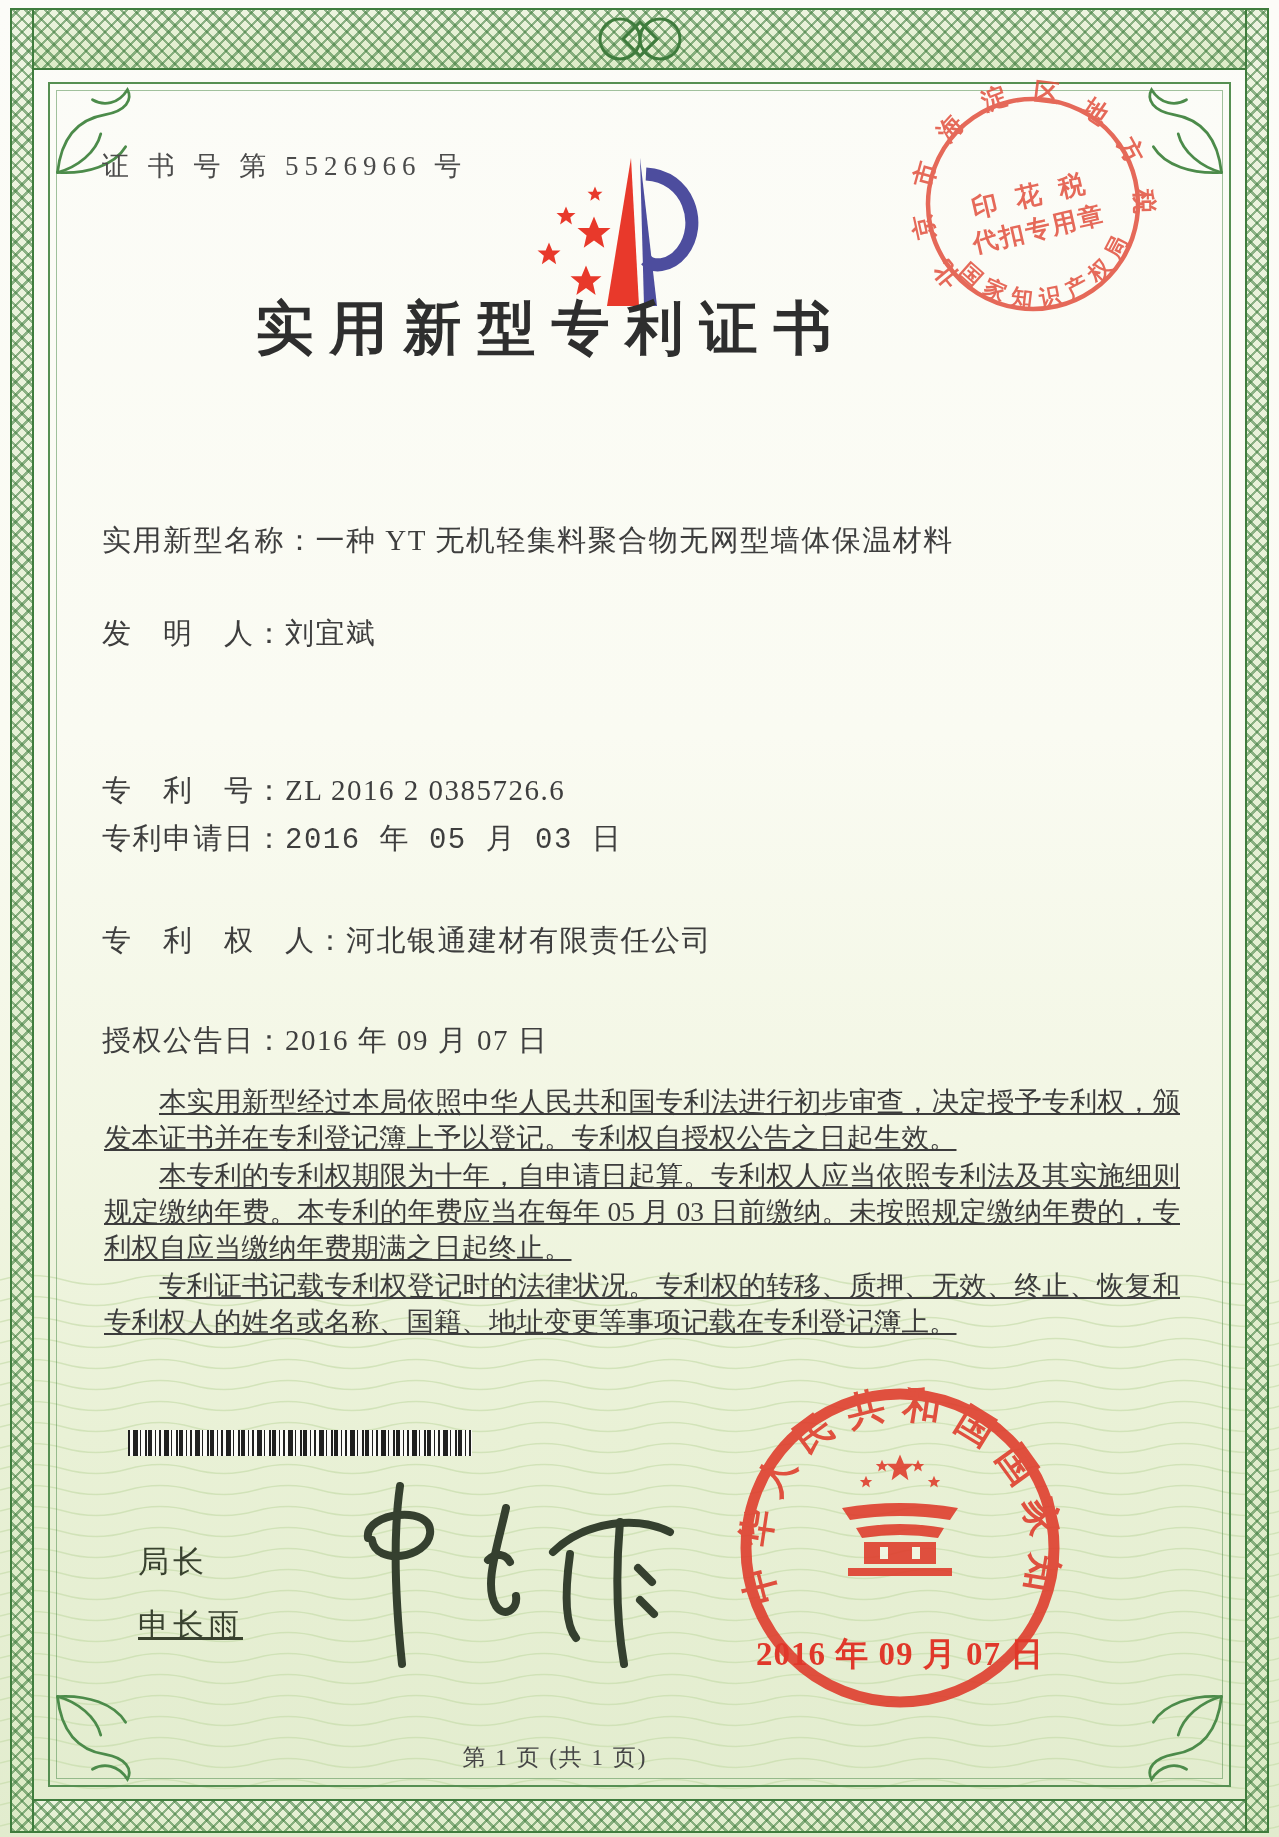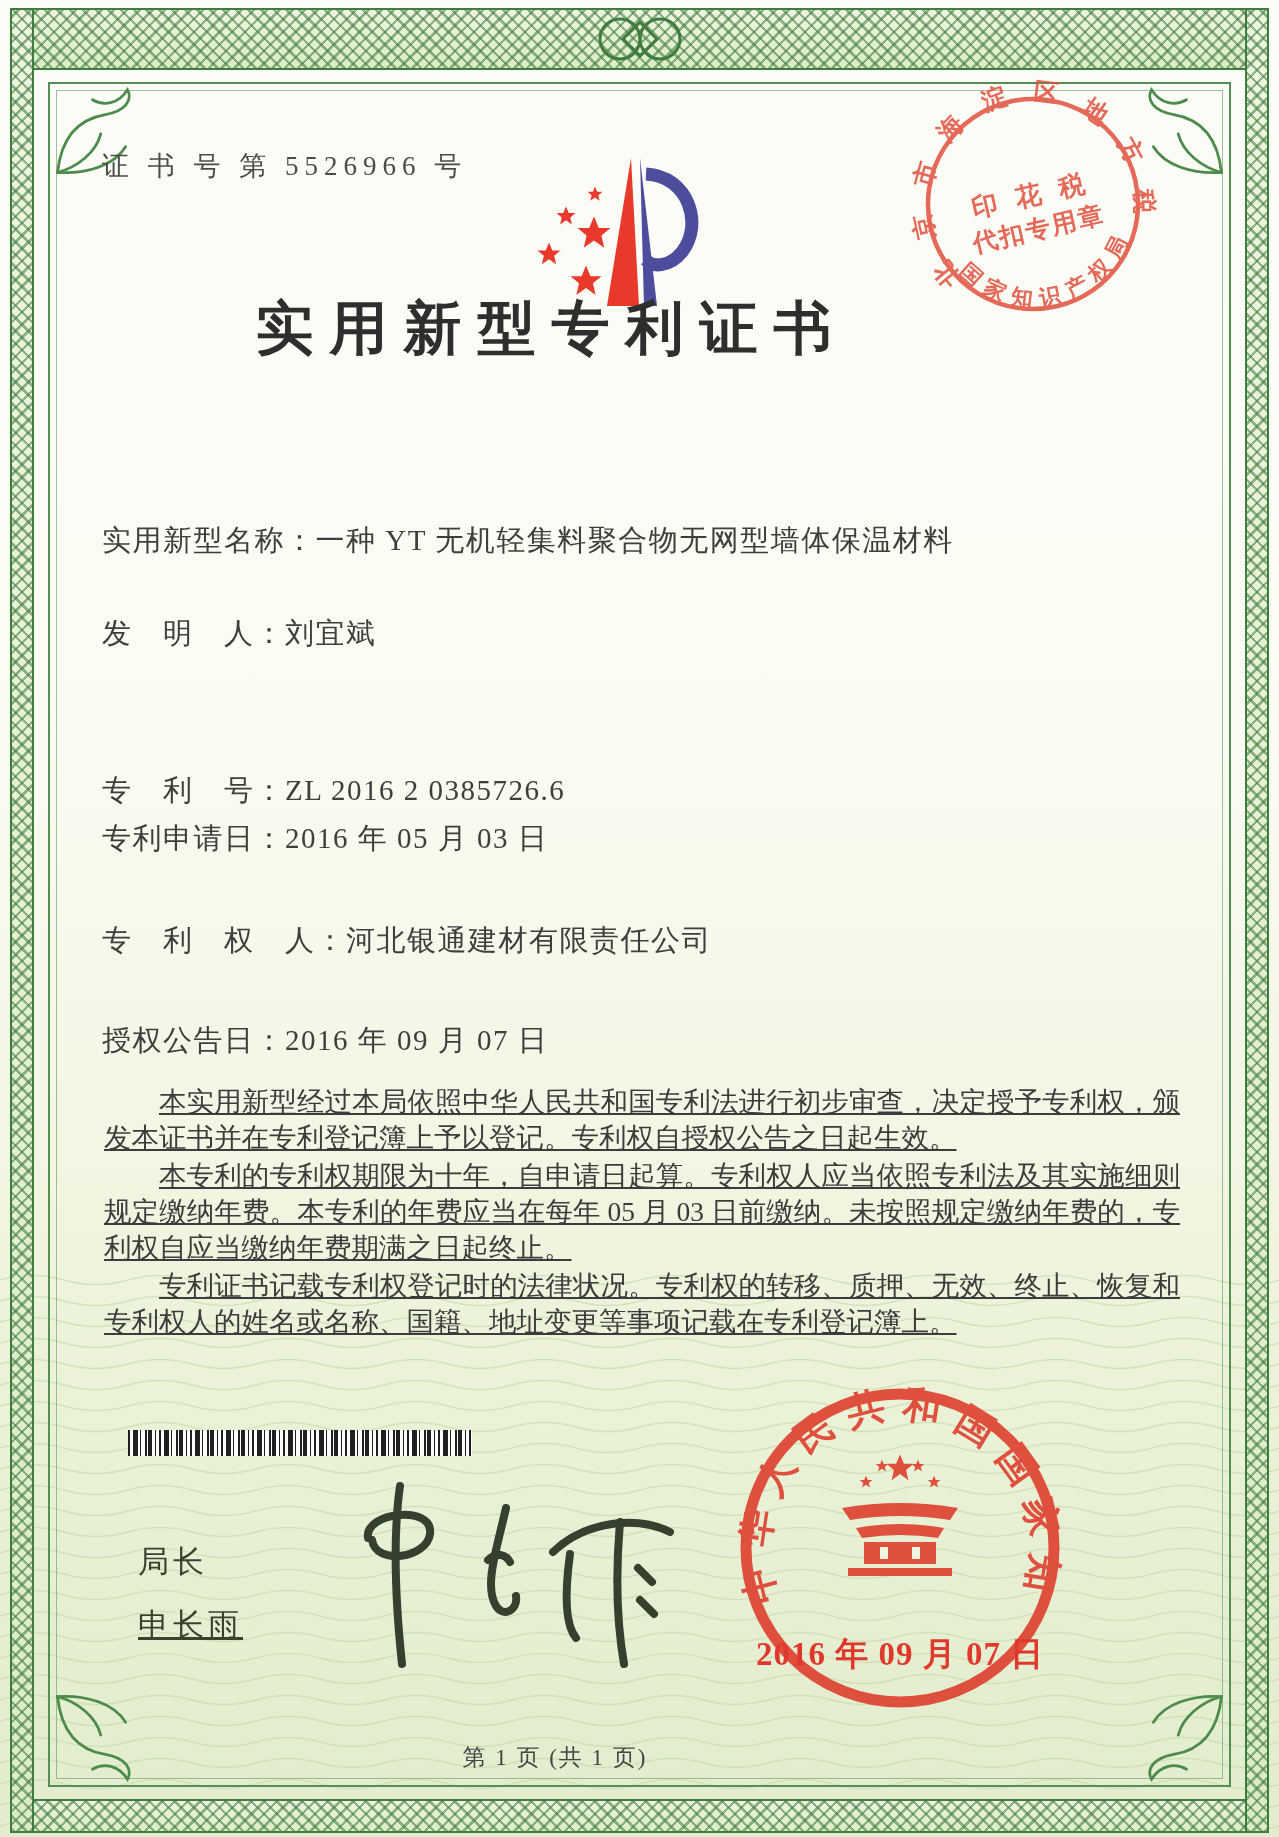--- a/index.html
+++ b/index.html
@@ -29,21 +29,21 @@
 
   
   .content-el { z-index:4; }
   .cert-no { left:102px; top:148px; font-size:27px; letter-spacing:6px; color:#4b4b4b; }
   .logo { left:518px; top:124px; }
   .stamp { left:905px; top:76px; }
   .doc-title { left:0; width:1087px; top:290px; text-align:center; font-size:58px; font-weight:700;
                letter-spacing:16px; padding-left:16px; box-sizing:border-box; color:#2e2e2e; }
   .field-row { left:102px; font-size:29px; letter-spacing:1.5px; color:#3e3e3e; white-space:nowrap; }
   .f1 { top:521px; } .f2 { top:614px; } .f3 { top:756px;margin-top:15px; }
-  .f4 { top:819px; } .f5 { top:921px; } .f6 { top:1021px; }
+  .f4 { top:819px;font-family:Liberation Mono, monospace; } .f5 { top:921px; } .f6 { top:1021px; }
   .paras { left:102px; top:1082px; width:1080px; }
   .paras p { margin:2px; font-size:27.5px; line-height:36px; text-indent:2em;
              text-align:justify; color:#3c3c3c;text-decoration:underline; }
   .barcode { left:128px; top:1430px; width:344px; height:26px;
     background:repeating-linear-gradient(90deg,
       #202020 0 2px, #fbfbf8 2px 5px, #202020 5px 10px, #fbfbf8 10px 12px,
       #202020 12px 13px, #fbfbf8 13px 17px, #202020 17px 19px, #fbfbf8 19px 20px,
       #202020 20px 24px, #fbfbf8 24px 27px, #202020 27px 28px, #fbfbf8 28px 31px);
   }
   .sig-title { left:138px; top:1541px; font-size:31px; color:#39422f;

